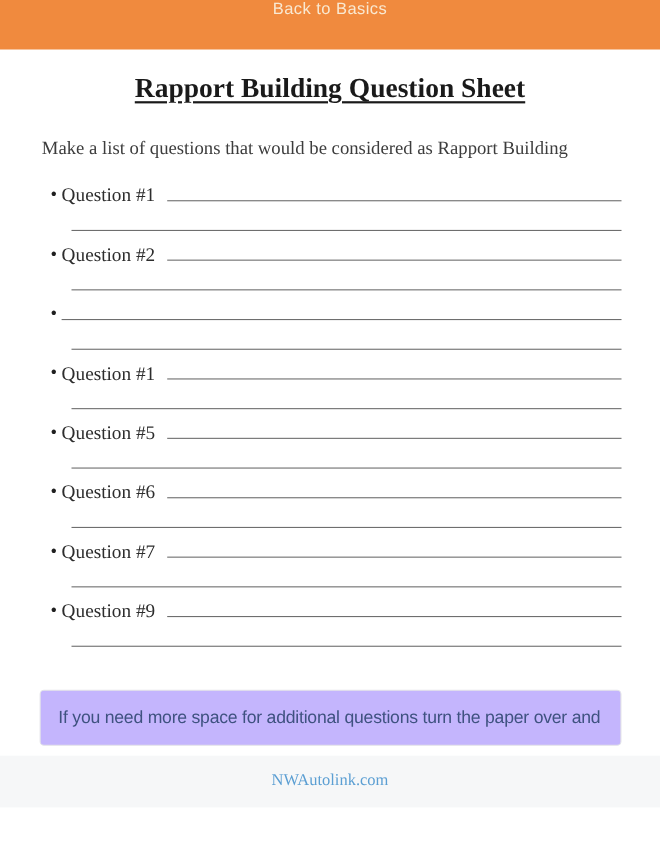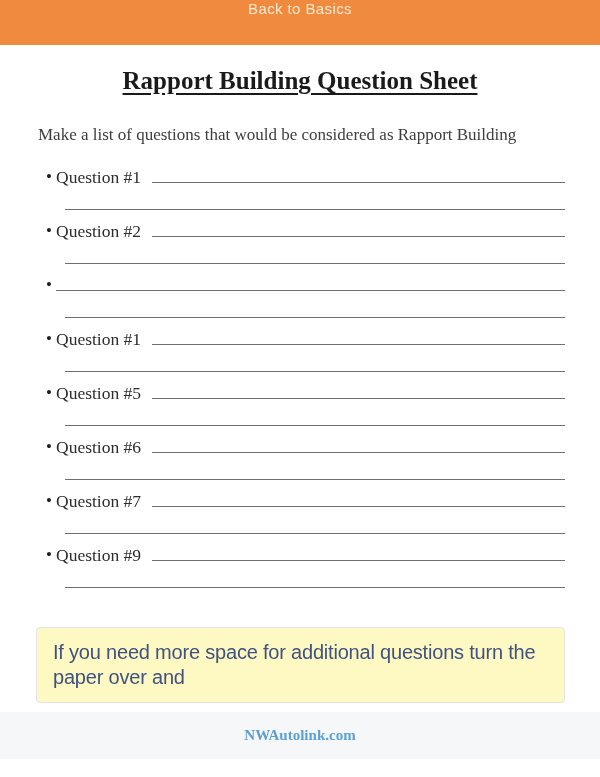--- a/index.html
+++ b/index.html
@@ -73,47 +73,46 @@
     border-bottom: 1.5px solid #6e6e6e;
     margin-bottom: 4px;
   }
   .q-line2 {
     border-bottom: 1.5px solid #6e6e6e;
     margin: 21.5px 0 0 25px;
   }
   
   .note-box {
     margin: 39px 35px 0 36px;
-    background: #fef9c3;
+    background: #c4b5fd;
     border: 1px solid #e3e4e8;
     border-radius: 4px;
     padding: 12px 16px;
     font-family: "Liberation Sans", sans-serif;
-    font-size: 20px;
+    font-size: 16px;
     letter-spacing: -0.2px;
     line-height: 25px;
     color: #3f5280;
   }
   .note-line { display: block; }
   
   .footer {
     margin-top: 9px;
     height: 47px;
     background: #f6f7f8;
     display: flex;
     align-items: center;
     justify-content: center;
   }
   .footer-link {
     font-family: "Liberation Serif", serif;
     font-size: 15px;
     color: #5c9fd3;
     text-decoration: none;
     cursor: pointer;
-    font-weight: bold;
   }
 </style>
 </head>
 <body>
 
 <header class="topbar">
   <span class="topbar-title">Back to Basics</span>
 </header>
 
 <main>

